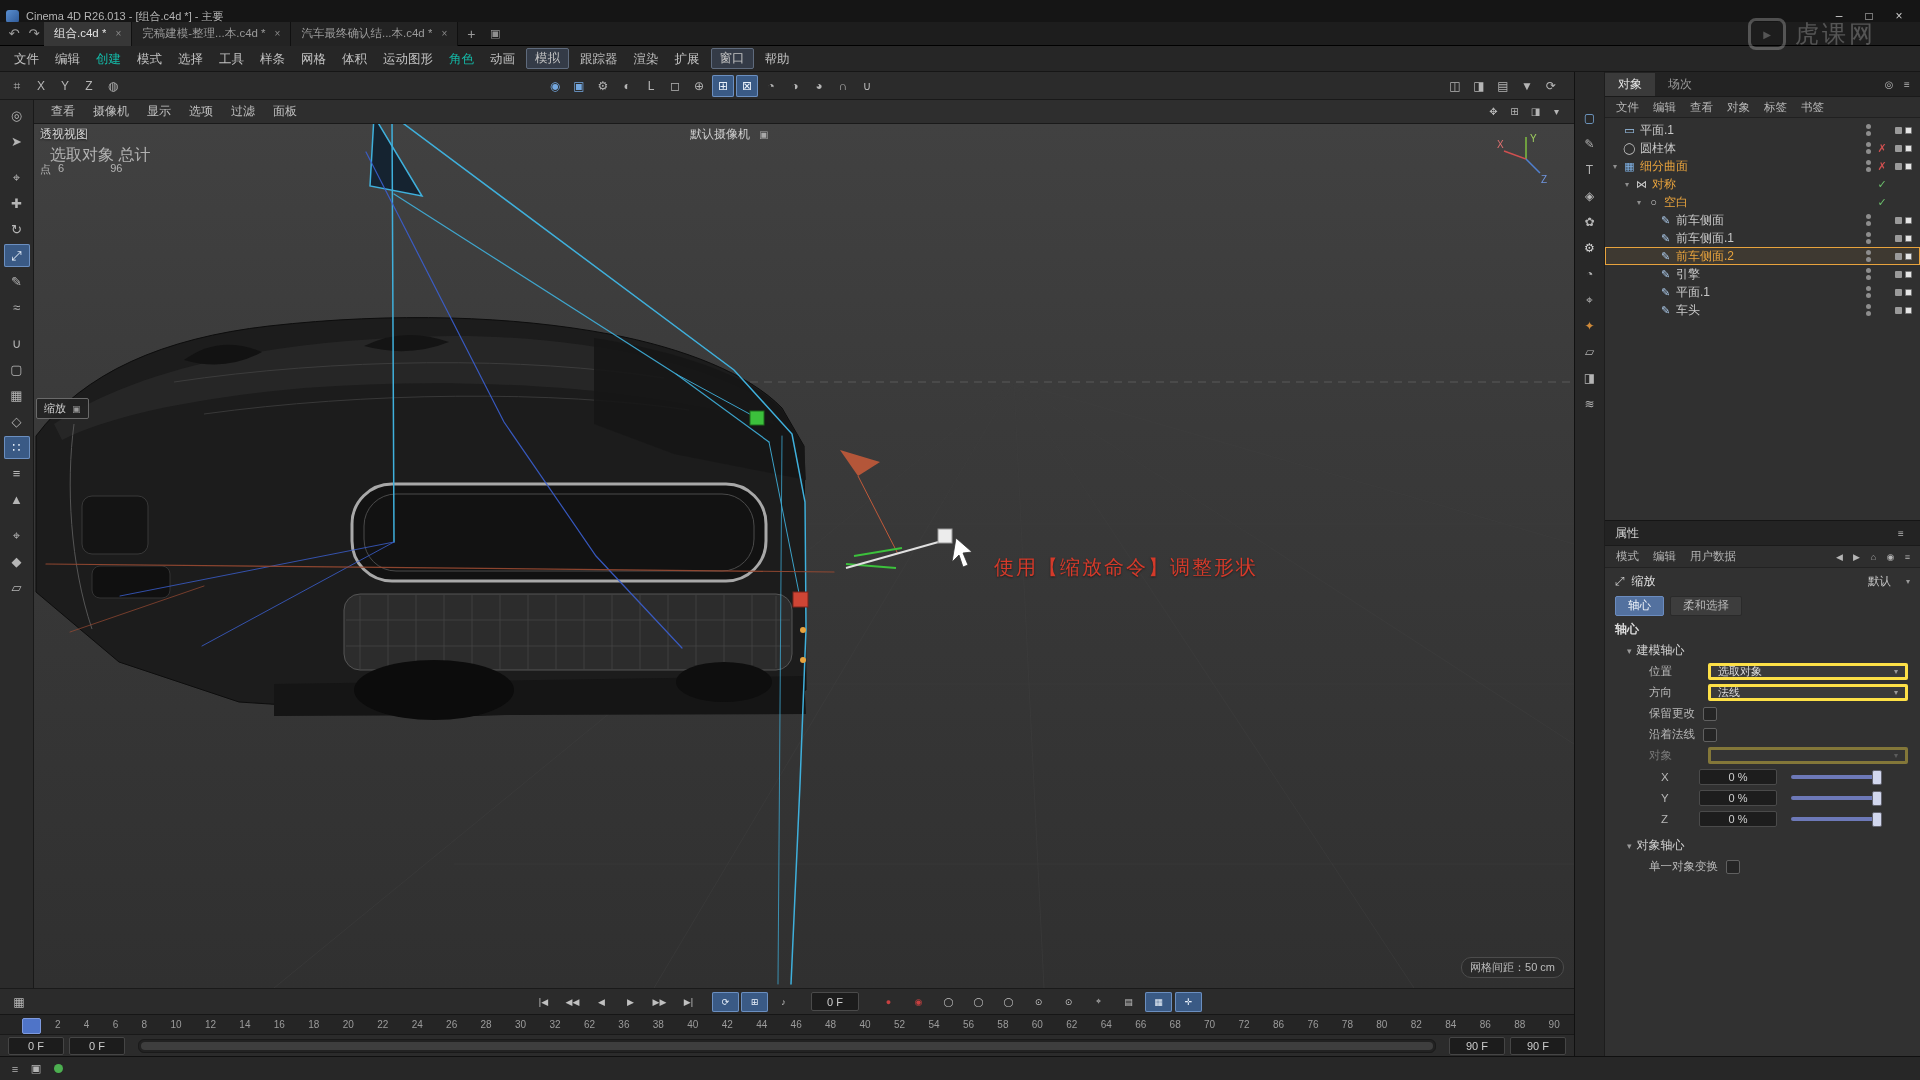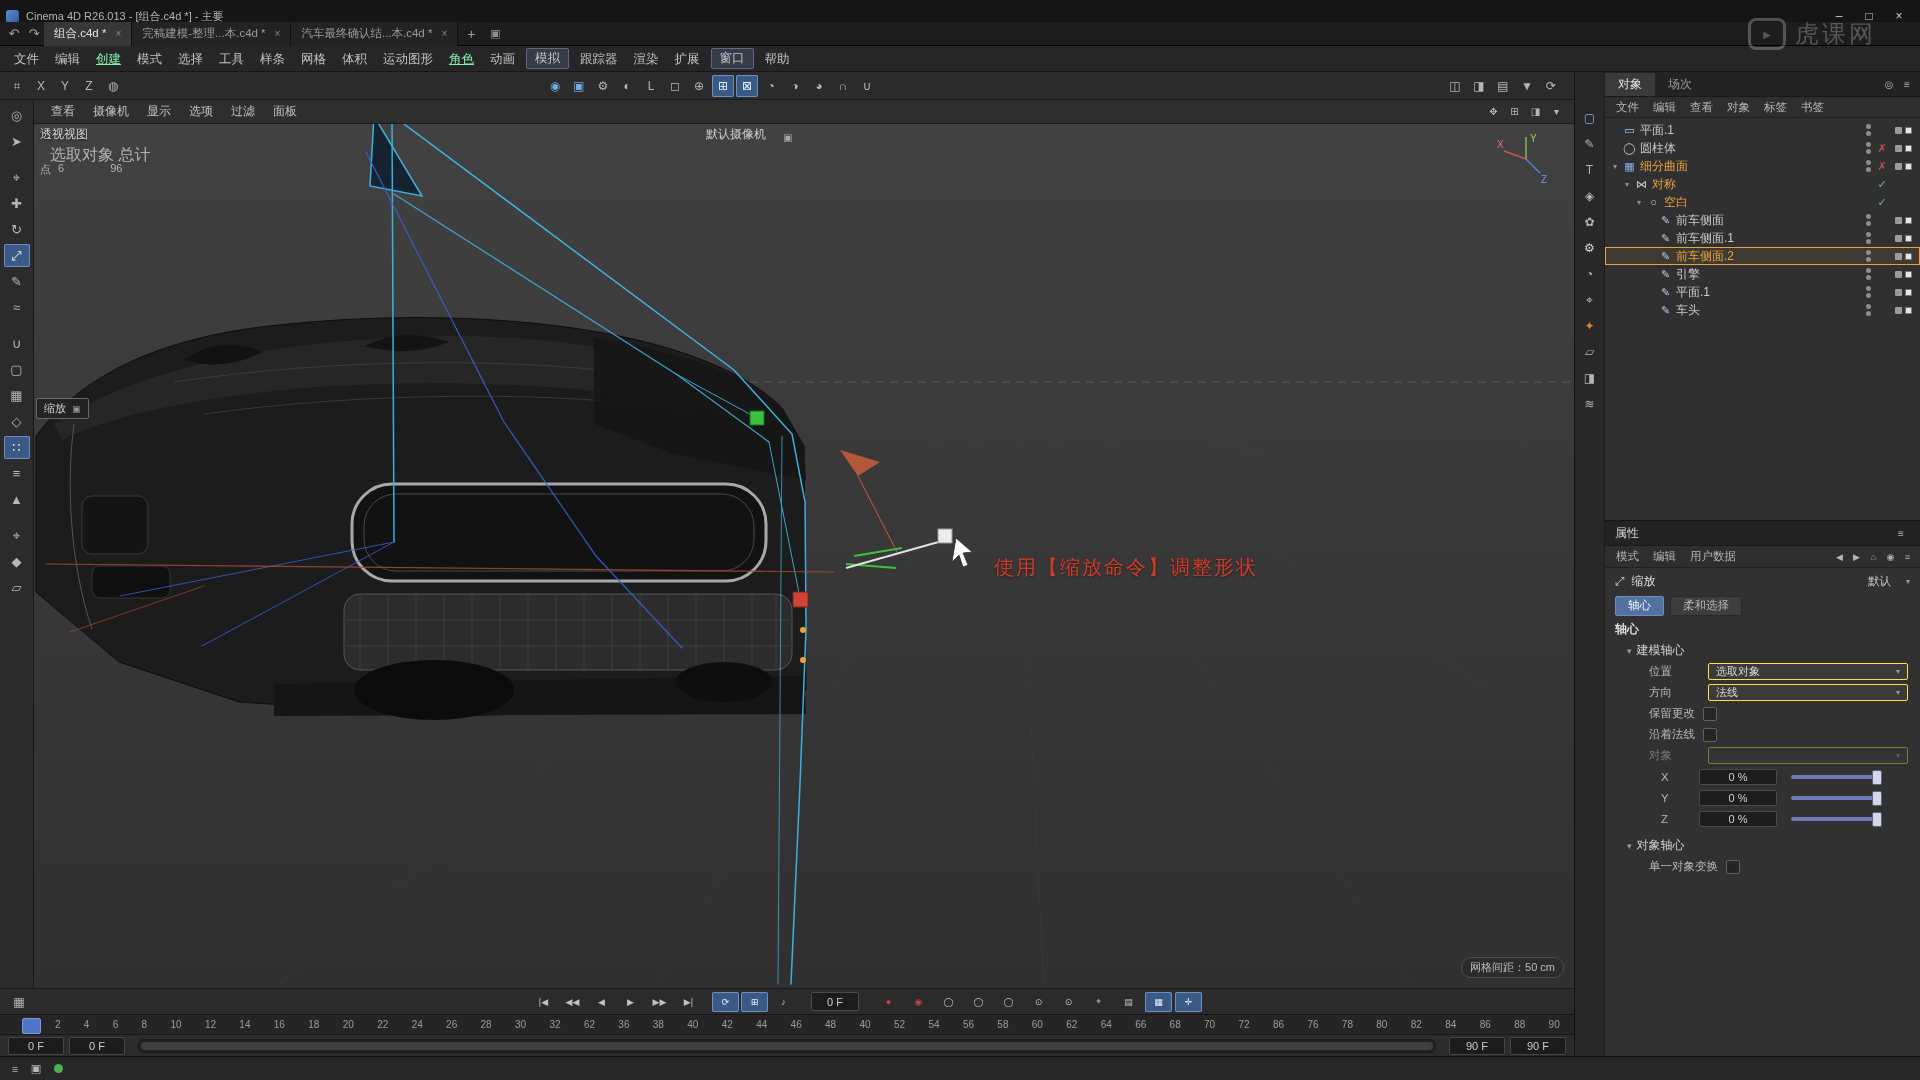--- a/index.html
+++ b/index.html
@@ -27,21 +27,21 @@
   .layout-tab.active{color:#ededed;}
   .tabbar-end{width:22px;height:20px;display:flex;align-items:center;justify-content:center;color:#8f8f8f;font-size:11px;margin-right:4px;}
   
   .watermark{position:absolute;top:18px;right:44px;display:flex;align-items:center;gap:9px;opacity:.3;z-index:60;color:#d5d5d5;pointer-events:none;}
   .wm-box{width:32px;height:26px;border:3px solid #d5d5d5;border-radius:8px;display:flex;align-items:center;justify-content:center;font-size:10px;}
   .wm-text{font-size:24px;letter-spacing:3px;}
   
   .menu-bar{position:absolute;top:46px;left:0;right:0;height:26px;background:#262626;border-bottom:1px solid #161616;
             display:flex;align-items:center;padding-left:6px;box-sizing:border-box;}
   .menu-item{padding:0 8px;font-size:12.5px;color:#c2c2c2;line-height:22px;}
-  .menu-item.accent{color:#86efac;text-decoration:underline;}
+  .menu-item.accent{color:#14b8a6;}
   .menu-item.boxed{border:1px solid #5f6b7d;background:#343b47;border-radius:2px;line-height:19px;margin:0 3px;}
   
   .toolbar{position:absolute;top:72px;left:0;width:1574px;height:28px;background:#2b2b2b;border-bottom:1px solid #191919;
            display:flex;align-items:center;padding:0 6px;box-sizing:border-box;}
   .tb-group{display:flex;align-items:center;gap:2px;}
   #tb-center{margin-left:420px;}
   #tb-right{margin-left:auto;margin-right:6px;}
   .icon-btn{width:22px;height:22px;border-radius:2px;display:flex;align-items:center;justify-content:center;
             font-size:12px;color:#b5b5b5;flex:0 0 auto;}
   .icon-btn.active{background:#3a5a85;color:#e8f0fa;box-shadow:inset 0 0 0 1px #6b8fc0;}
@@ -57,21 +57,21 @@
   .vp-menu-right{margin-left:auto;display:flex;gap:2px;}
   .vp-menu-right .icon-btn{width:19px;height:19px;font-size:10px;}
   
   .viewport{position:absolute;top:124px;left:34px;width:1540px;height:864px;overflow:hidden;background:#383838;}
   .vp-svg{position:absolute;left:0;top:0;}
   .vp-view-label{position:absolute;left:6px;top:2px;font-size:12px;color:#d8d8d8;z-index:5;text-shadow:0 1px 2px #000a;}
   .vp-sel-title{position:absolute;left:16px;top:21px;font-size:16px;color:#b2b2b2;z-index:5;}
   .vp-sel-row{position:absolute;left:6px;top:38px;font-size:11px;color:#b2b2b2;z-index:5;display:flex;}
   .vp-sel-row .cnt{margin-left:7px;}
   .vp-sel-row .tot{margin-left:46px;}
-  .vp-camera{position:absolute;left:672px;top:2px;display:flex;gap:17px;align-items:flex-end;font-size:12px;color:#cfcfcf;z-index:5;}
+  .vp-camera{position:absolute;left:656px;top:2px;display:flex;gap:9px;align-items:center;font-size:12px;color:#cfcfcf;z-index:5;}
   .vp-camera .cam-ic{font-size:10px;color:#a8a8a8;}
   .vp-axis{position:absolute;right:22px;top:5px;z-index:5;}
   .vp-tool-hint{position:absolute;left:2px;top:274px;background:rgba(35,35,35,.95);border:1px solid #6a6a6a;border-radius:2px;
                 padding:2px 7px;font-size:11px;color:#d0d0d0;display:flex;gap:6px;align-items:center;z-index:6;}
   .vp-tool-hint .th-ic{font-size:9px;color:#9a9a9a;}
   .vp-grid-spacing{position:absolute;right:10px;bottom:10px;background:rgba(42,42,42,.85);border:1px solid #4c4c4c;border-radius:10px;
                    padding:2px 8px;font-size:11px;color:#bcbcbc;z-index:6;}
   .vp-instruction{position:absolute;left:960px;top:430px;font-size:20px;color:#d43a2a;letter-spacing:2px;z-index:6;text-shadow:0 1px 2px rgba(0,0,0,.5);}
   
   .playback{position:absolute;top:988px;left:0;width:1574px;height:26px;background:#2b2b2b;border-top:1px solid #1a1a1a;
@@ -144,21 +144,21 @@
   .am-tabs{height:24px;display:flex;align-items:center;gap:6px;padding:0 10px;}
   .am-tab{height:18px;line-height:17px;padding:0 12px;font-size:11.5px;border-radius:2px;background:#3d3d3d;color:#b8b8b8;
           border:1px solid #2a2a2a;}
   .am-tab.active{background:#53719f;color:#f0f4fa;border-color:#6b8cbf;}
   .am-section{height:22px;line-height:22px;padding-left:10px;font-size:12px;font-weight:bold;color:#dcdcdc;}
   .am-group{height:21px;display:flex;align-items:center;gap:5px;padding-left:22px;font-size:12px;color:#cfcfcf;}
   .am-group .arrow{font-size:9px;color:#9a9a9a;}
   .am-row{display:flex;align-items:center;height:21px;padding:0 12px 0 44px;font-size:11.5px;color:#b8b8b8;}
   .am-label{white-space:nowrap;}
   .am-label.dim-label{color:#787878;}
-  .dd{margin-left:auto;width:200px;height:17px;background:#3a3a3a;border:1px solid #fde047;border-radius:2px;display:flex;
+  .dd{margin-left:auto;width:200px;height:17px;background:#3a3a3a;border:3px solid #fde047;border-radius:2px;display:flex;
       align-items:center;padding:0 7px;font-size:11px;color:#dadada;box-sizing:border-box;}
   .dd .dd-arrow{margin-left:auto;font-size:8px;color:#9a9a9a;}
   .dd.dim{opacity:.4;}
   .cb{width:12px;height:12px;margin-left:8px;background:#252525;border:1px solid #606060;border-radius:2px;flex:0 0 auto;}
   .slider-row{padding-left:56px;}
   .slider-row .am-label{width:38px;}
   .val{width:78px;height:16px;background:#1d1d1d;border:1px solid #4a4a4a;border-radius:2px;display:flex;align-items:center;
        justify-content:center;font-size:11px;color:#cfcfcf;box-sizing:border-box;}
   .slider{margin-left:14px;width:88px;height:4px;background:#6d79b8;border-radius:2px;position:relative;}
   .knob{position:absolute;right:-3px;top:-5px;width:8px;height:13px;background:#d2d7ee;border:1px solid #62636e;border-radius:2px;}

